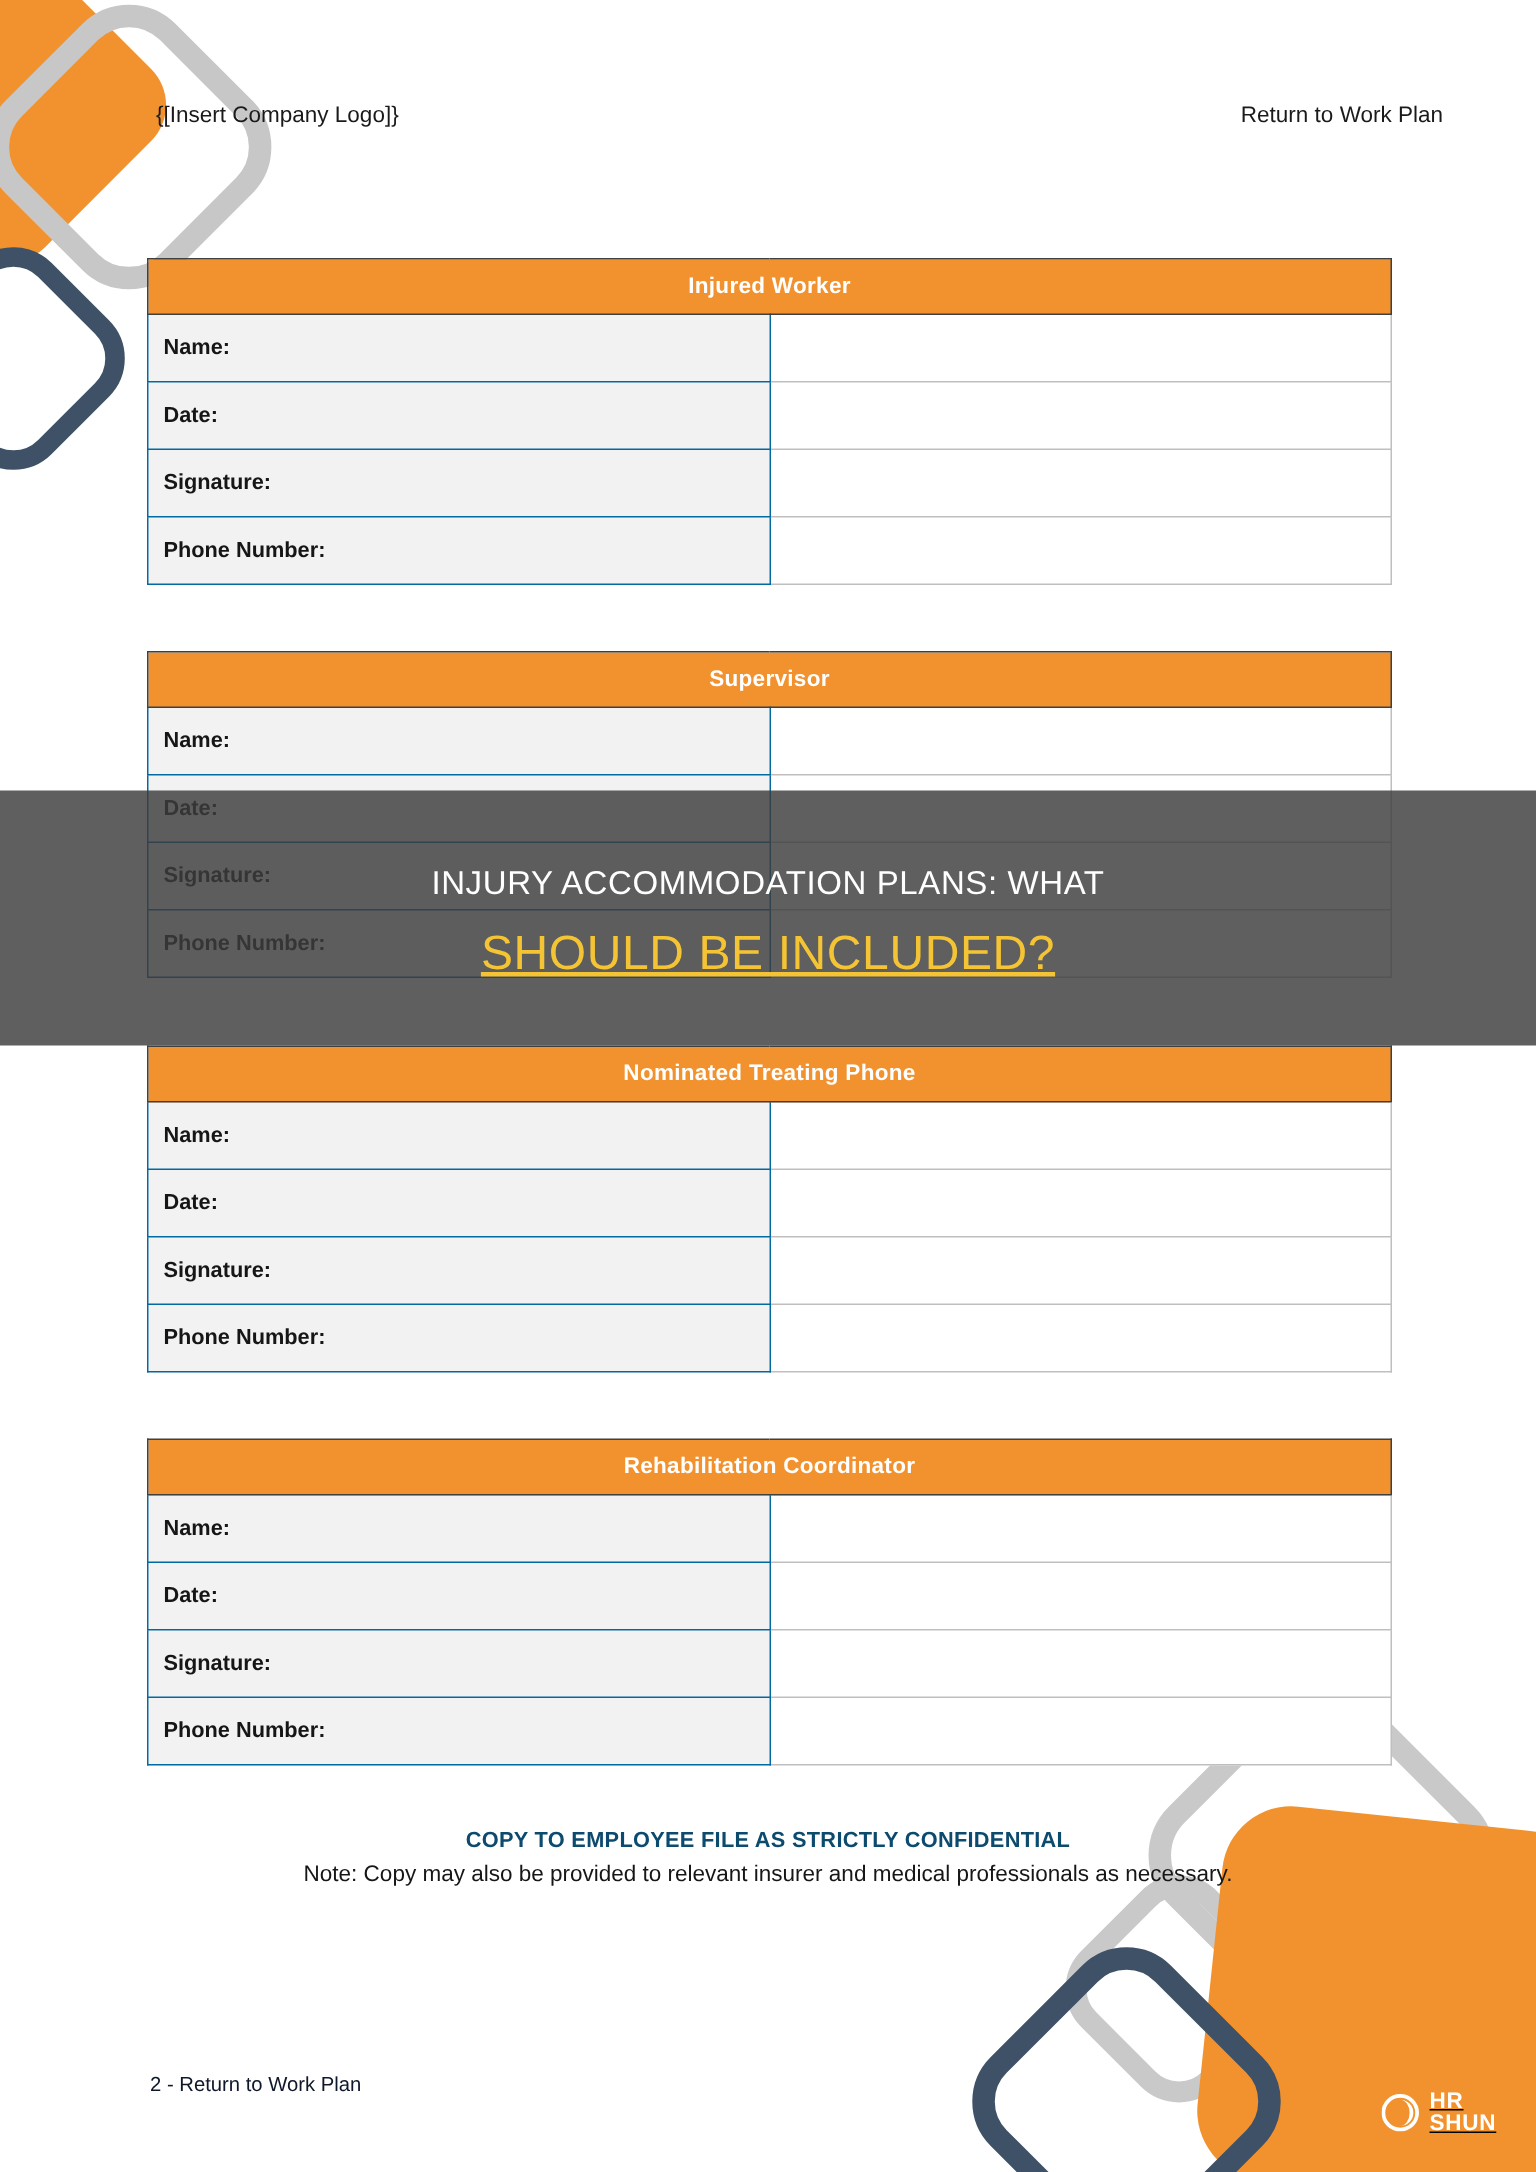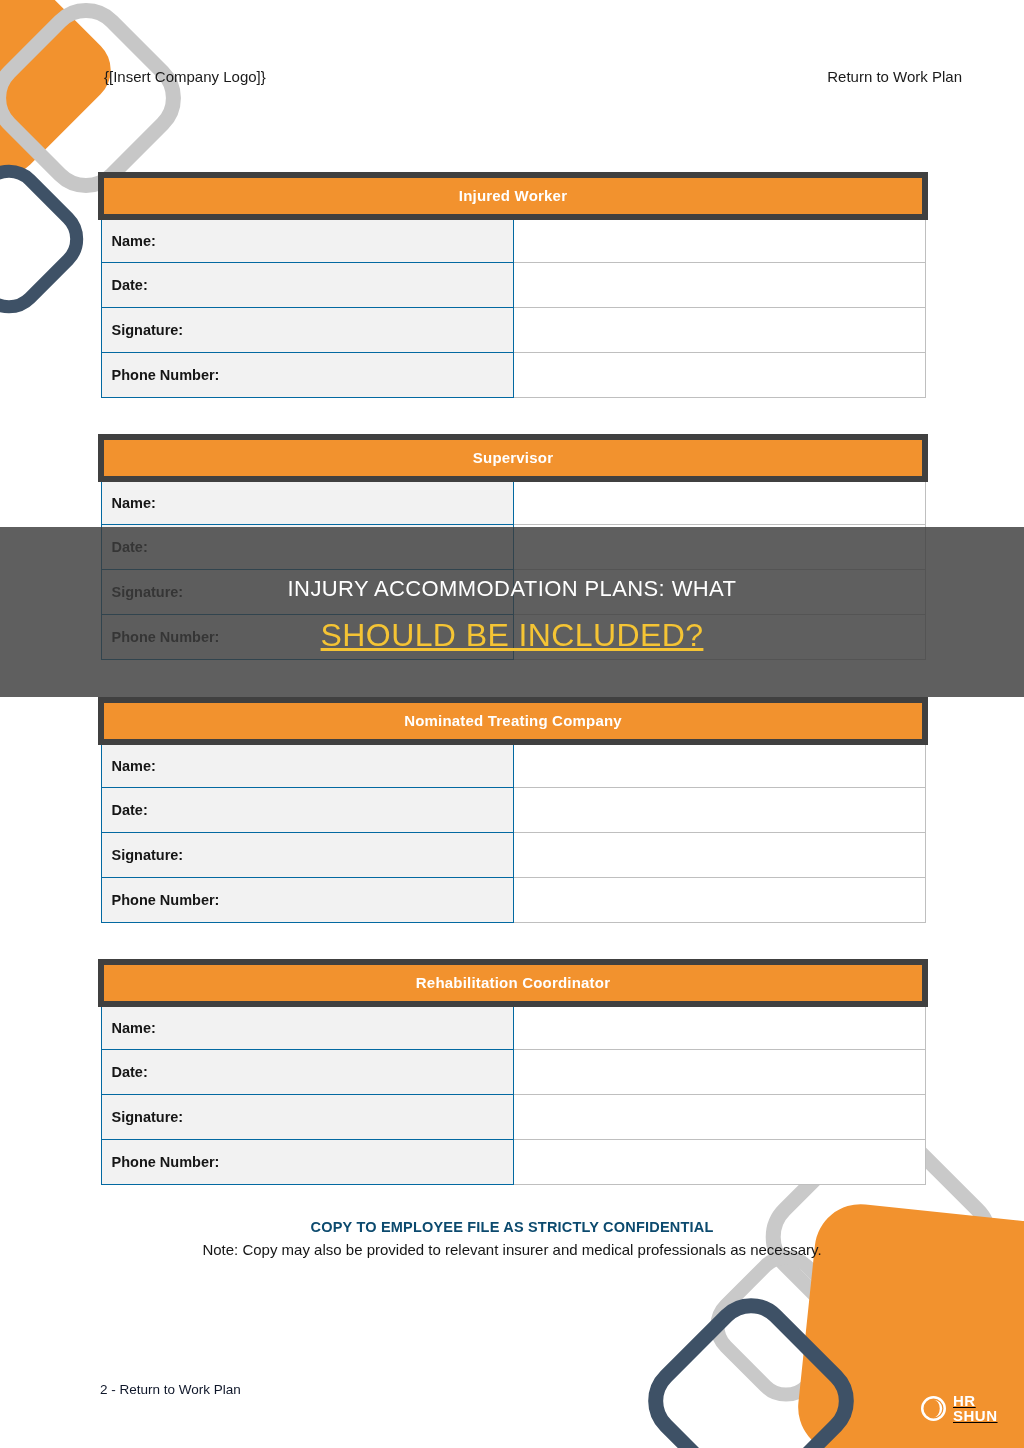--- a/index.html
+++ b/index.html
@@ -101,21 +101,21 @@
     border-collapse:collapse;
     table-layout:fixed;
   }
   .sig-table .thead-cell {
     background:#F2922E;
     color:#ffffff;
     font-weight:bold;
     font-size:15px;
     text-align:center;
     padding:9px 0 10px 0;
-    border:6px solid #404040;
+    border:1px solid #404040;
     letter-spacing:0.2px;
     margin-top:20px;
   }
   .sig-table td.lbl {
     width:157px;
     background:#F2F2F2;
     border:1px solid #0369a1;
     font-weight:bold;
     font-size:14.5px;
     color:#161616;
@@ -272,21 +272,21 @@
     <tr>
       <td class="lbl">Phone Number:</td>
       <td class="val"></td>
     </tr>
   </tbody>
     </table>
 
   <table class="sig-table" id="tbl-doctor">
     <tbody>
         <tr>
-      <td class="thead-cell" colspan="2">Nominated Treating Company</td>
+      <td class="thead-cell" colspan="2">Nominated Treating Phone</td>
     </tr>
     <tr>
       <td class="lbl">Name:</td>
       <td class="val"></td>
     </tr>
     <tr>
       <td class="lbl">Date:</td>
       <td class="val"></td>
     </tr>
     <tr>

